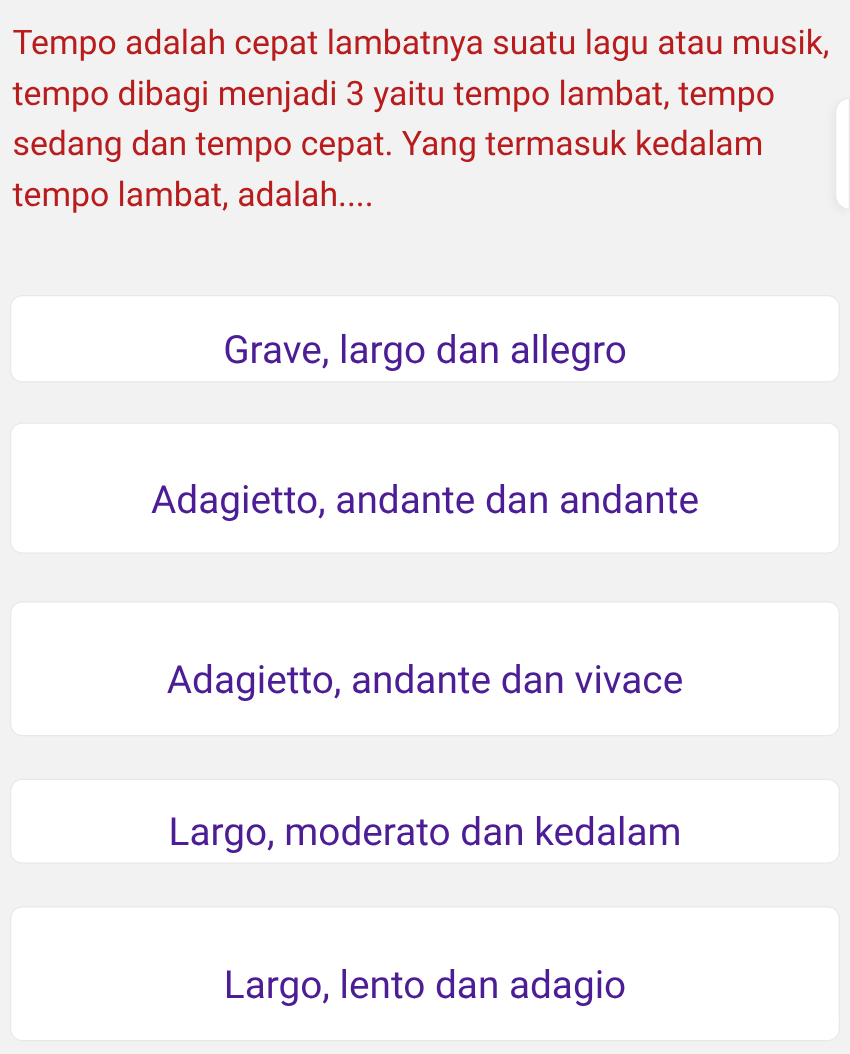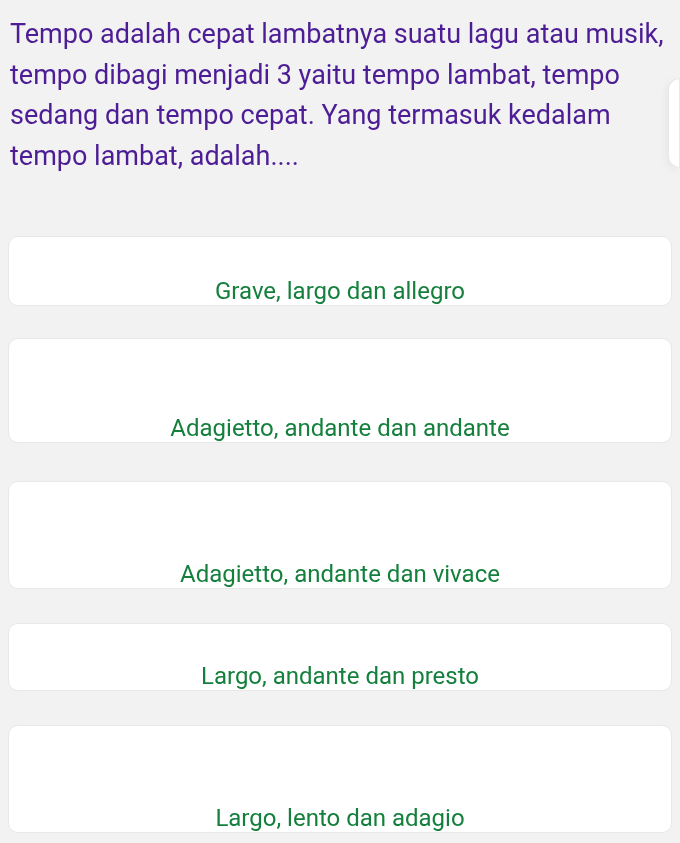--- a/index.html
+++ b/index.html
@@ -11,42 +11,42 @@
       font-family: -apple-system, BlinkMacSystemFont, 'Segoe UI', Roboto, Helvetica, Arial, sans-serif;
       background-color: #f2f2f2;
       width: 680px;
       height: 843px;
       overflow: hidden;
     }
     .container {
       padding: 8px 8px 8px 8px;
     }
     .question-text {
-      color: #4c1d95;
+      color: #b91c1c;
       font-size: 27px;
       line-height: 1.5;
       padding: 6px 2px 20px 2px;
       font-weight: 400;
     }
     .options {
       display: flex;
       flex-direction: column;
       gap: 0;
       padding-top: 40px;
     }
     .option {
       background-color: #ffffff;
       border: 1px solid #e8e8e8;
       border-radius: 10px;
       text-align: center;
-      font-size: 24px;
-      color: #15803d;
+      font-size: 31px;
+      color: #4c1d95;
       cursor: pointer;
       display: flex;
-      align-items: flex-end;
+      align-items: center;
       justify-content: center;
       padding-top: 17px;
     }
     .option-0 {
       height: 70px;
       margin-bottom: 32px;
     }
     .option-1 {
       height: 105px;
       margin-bottom: 38px;
@@ -84,21 +84,21 @@
     <div class="option option-0">
       <span>Grave, largo dan allegro</span>
     </div>
     <div class="option option-1">
       <span>Adagietto, andante dan andante</span>
     </div>
     <div class="option option-2">
       <span>Adagietto, andante dan vivace</span>
     </div>
     <div class="option option-3">
-      <span>Largo, andante dan presto</span>
+      <span>Largo, moderato dan kedalam</span>
     </div>
     <div class="option option-4">
       <span>Largo, lento dan adagio</span>
     </div>
   </div>
 </div>
 
 <div class="side-widget"></div>
 
 </body></html>

